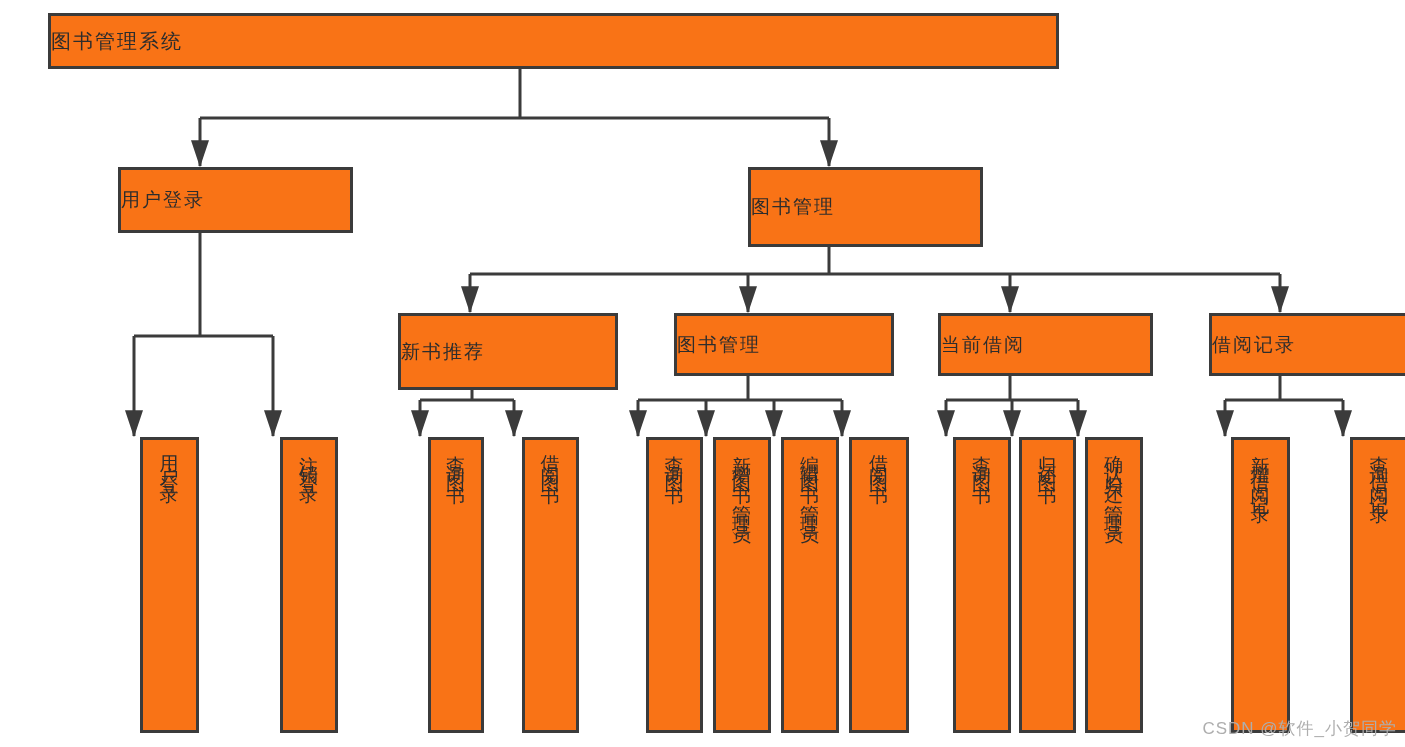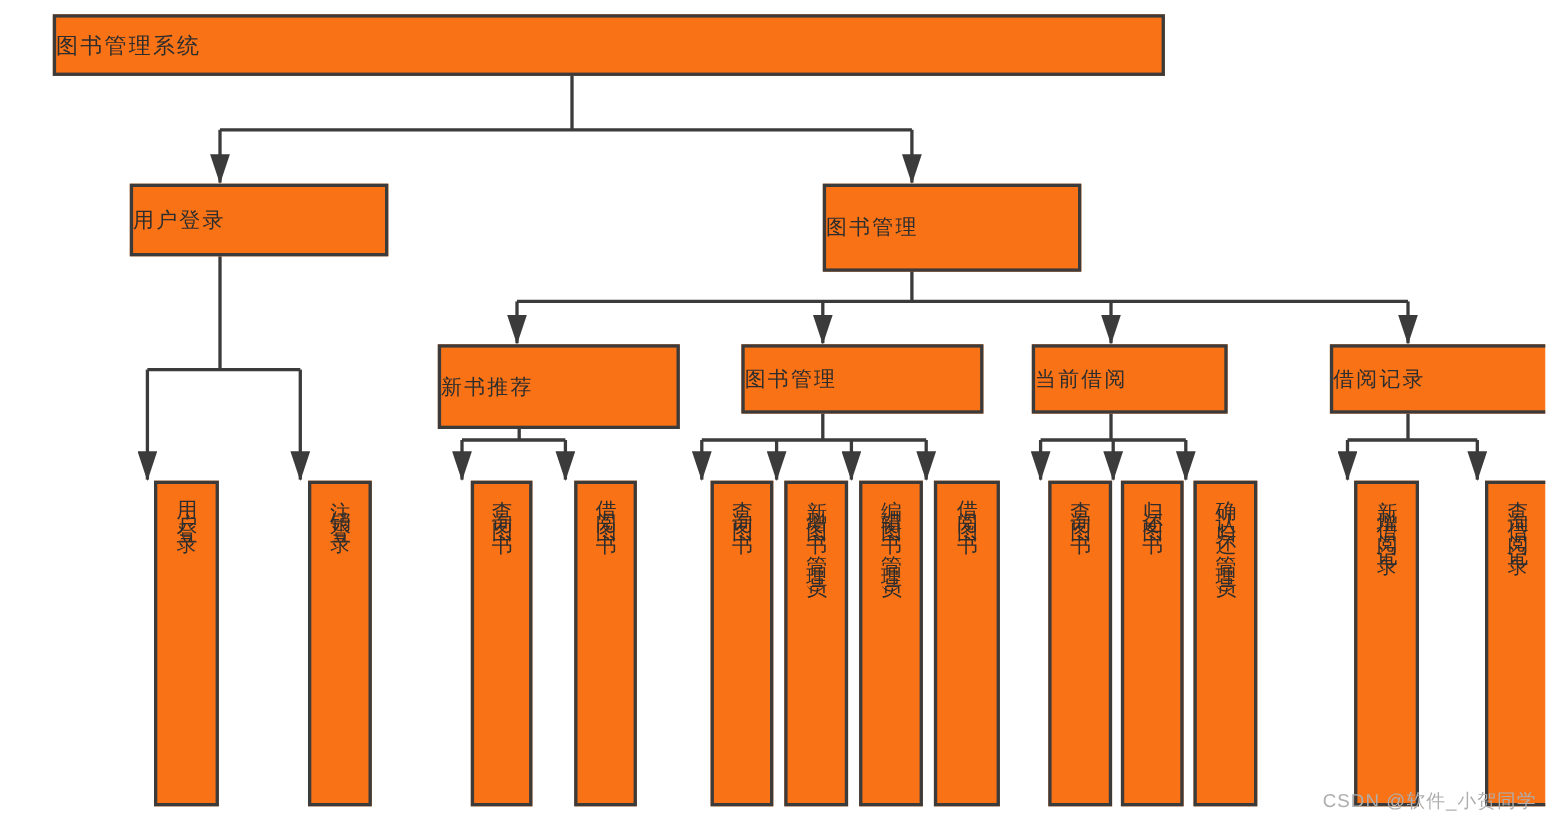--- a/index.html
+++ b/index.html
@@ -37,21 +37,21 @@
     letter-spacing:1px;
     white-space:nowrap;
     margin-top:36px;
   }
   
   .n-root{left:12px;top:13px;width:1011px;height:56px;}
   .n-user{left:82px;top:167px;width:235px;height:66px;}
   .n-mgmt{left:712px;top:167px;width:235px;height:80px;}
   .n-s0{left:362px;top:313px;width:220px;height:77px;}
   .n-s1{left:638px;top:313px;width:220px;height:63px;}
-  .n-s2{left:902px;top:313px;width:178px;height:63px;}
+  .n-s2{left:902px;top:313px;width:215px;height:63px;}
   .n-s3{left:1173px;top:313px;width:224px;height:63px;}
   .leaf{top:437px;height:296px;}
   .l-u0{left:104px;width:59px;}
   .l-u1{left:244px;width:58px;}
   .l-a0{left:392px;width:56px;}
   .l-a1{left:486px;width:57px;}
   .l-b0{left:610px;width:57px;}
   .l-b1{left:677px;width:58px;}
   .l-b2{left:745px;width:58px;}
   .l-b3{left:813px;width:60px;}

